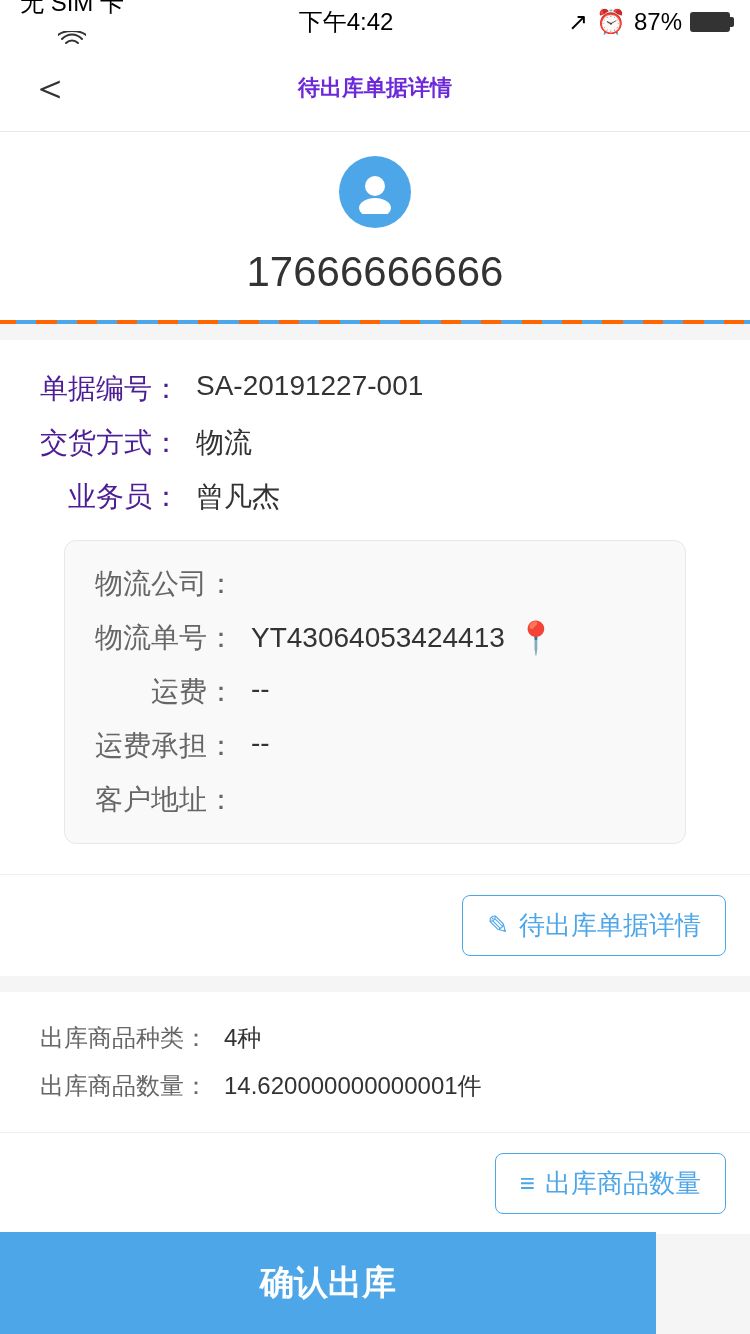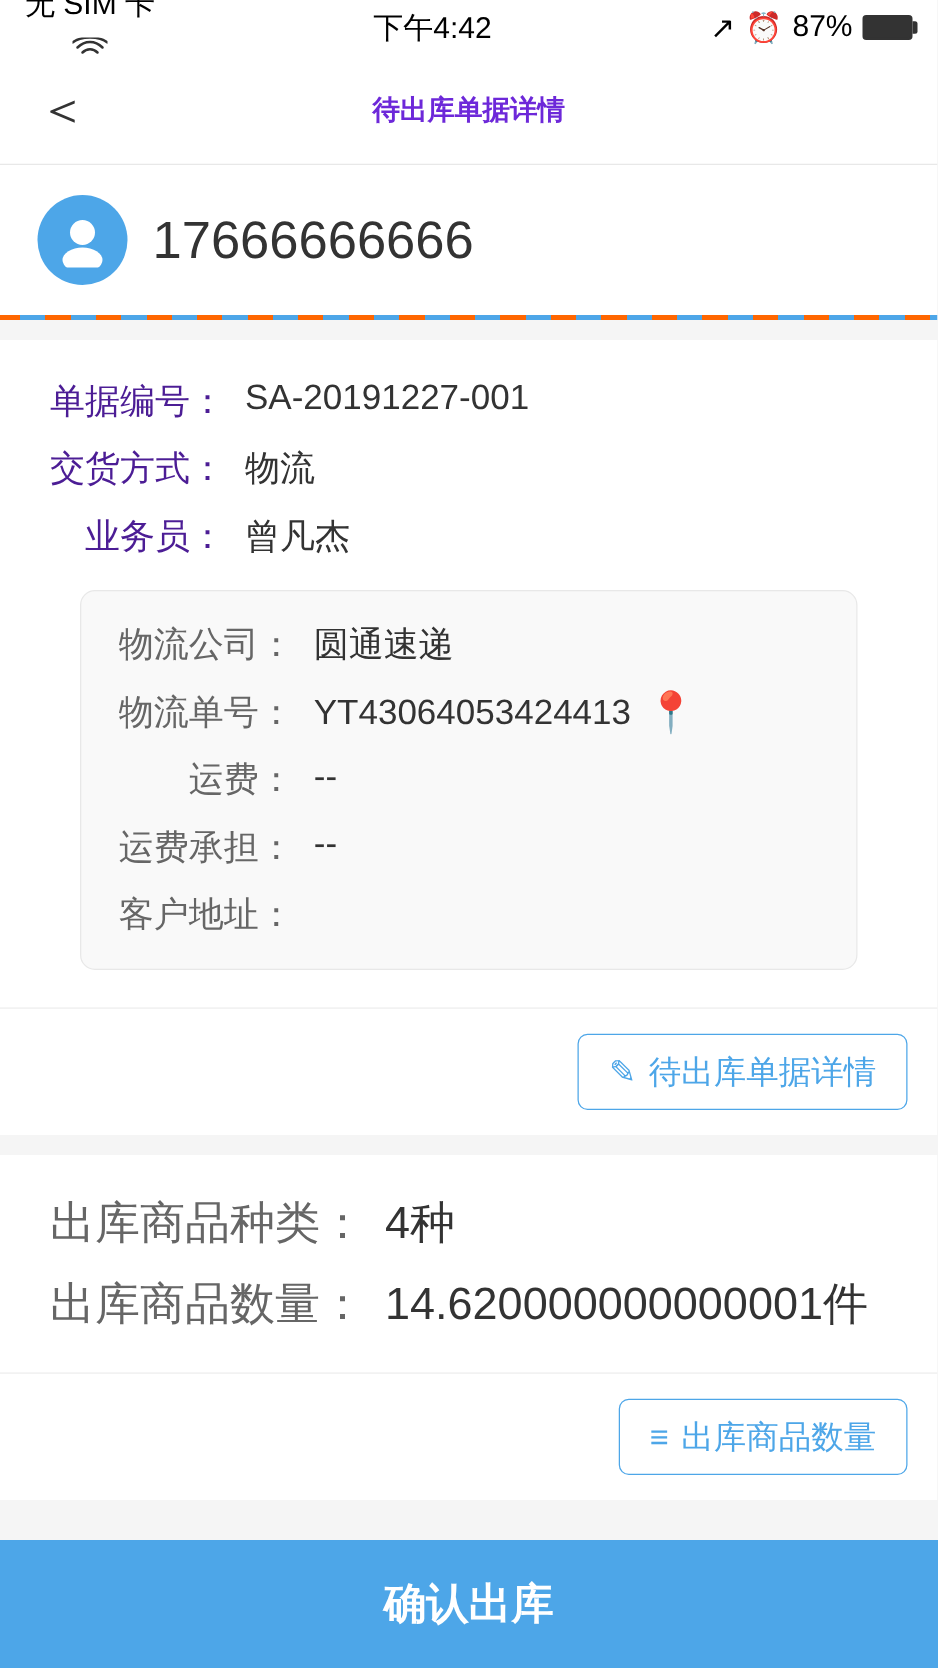--- a/index.html
+++ b/index.html
@@ -86,20 +86,21 @@
 
     
     .customer-header {
       background: #fff;
       padding: 24px 30px;
       display: flex;
       align-items: center;
       gap: 20px;
       border-bottom: 4px solid transparent;
       border-image: repeating-linear-gradient(90deg, #f60 0px, #f60 20px, #4da6e8 20px, #4da6e8 40px) 4;
+      flex-direction: column;
     }
     .avatar-icon {
       width: 72px;
       height: 72px;
       background: #4da6e8;
       border-radius: 50%;
       display: flex;
       align-items: center;
       justify-content: center;
     }
@@ -204,21 +205,21 @@
 
     
     .goods-section {
       background: #fff;
       padding: 30px 40px;
     }
     .goods-row {
       display: flex;
       align-items: center;
       margin-bottom: 16px;
-      font-size: 36px;
+      font-size: 24px;
     }
     .goods-row:last-child { margin-bottom: 0; }
     .goods-label {
       color: #666;
       min-width: 160px;
       text-align: right;
       flex-shrink: 0;
     }
     .goods-value {
       color: #333;
@@ -244,21 +245,21 @@
       gap: 10px;
       background: #fff;
       cursor: pointer;
     }
 
     
     .confirm-btn-wrap {
       position: fixed;
       bottom: 0;
       left: 0;
-      width: 750px;
+      width: 656px;
       background: #4da6e8;
       padding: 28px 0;
       text-align: center;
       cursor: pointer;
     }
     .confirm-btn-label {
       color: #fff;
       font-size: 34px;
       font-weight: 600;
     }
@@ -317,21 +318,20 @@
     <span class="info-value">物流</span>
   </div>
   <div class="info-row">
     <span class="info-label">业务员：</span>
     <span class="info-value">曾凡杰</span>
   </div>
 
   <div class="logistics-card">
     <div class="logistics-row">
       <span class="logistics-label">物流公司：</span>
-      <span class="logistics-value">圆通速递</span>
     </div>
     <div class="logistics-row">
       <span class="logistics-label">物流单号：</span>
       <span class="logistics-value">
         <span>YT43064053424413</span>
         <span class="location-icon">📍</span>
       </span>
     </div>
     <div class="logistics-row">
       <span class="logistics-label">运费：</span>

